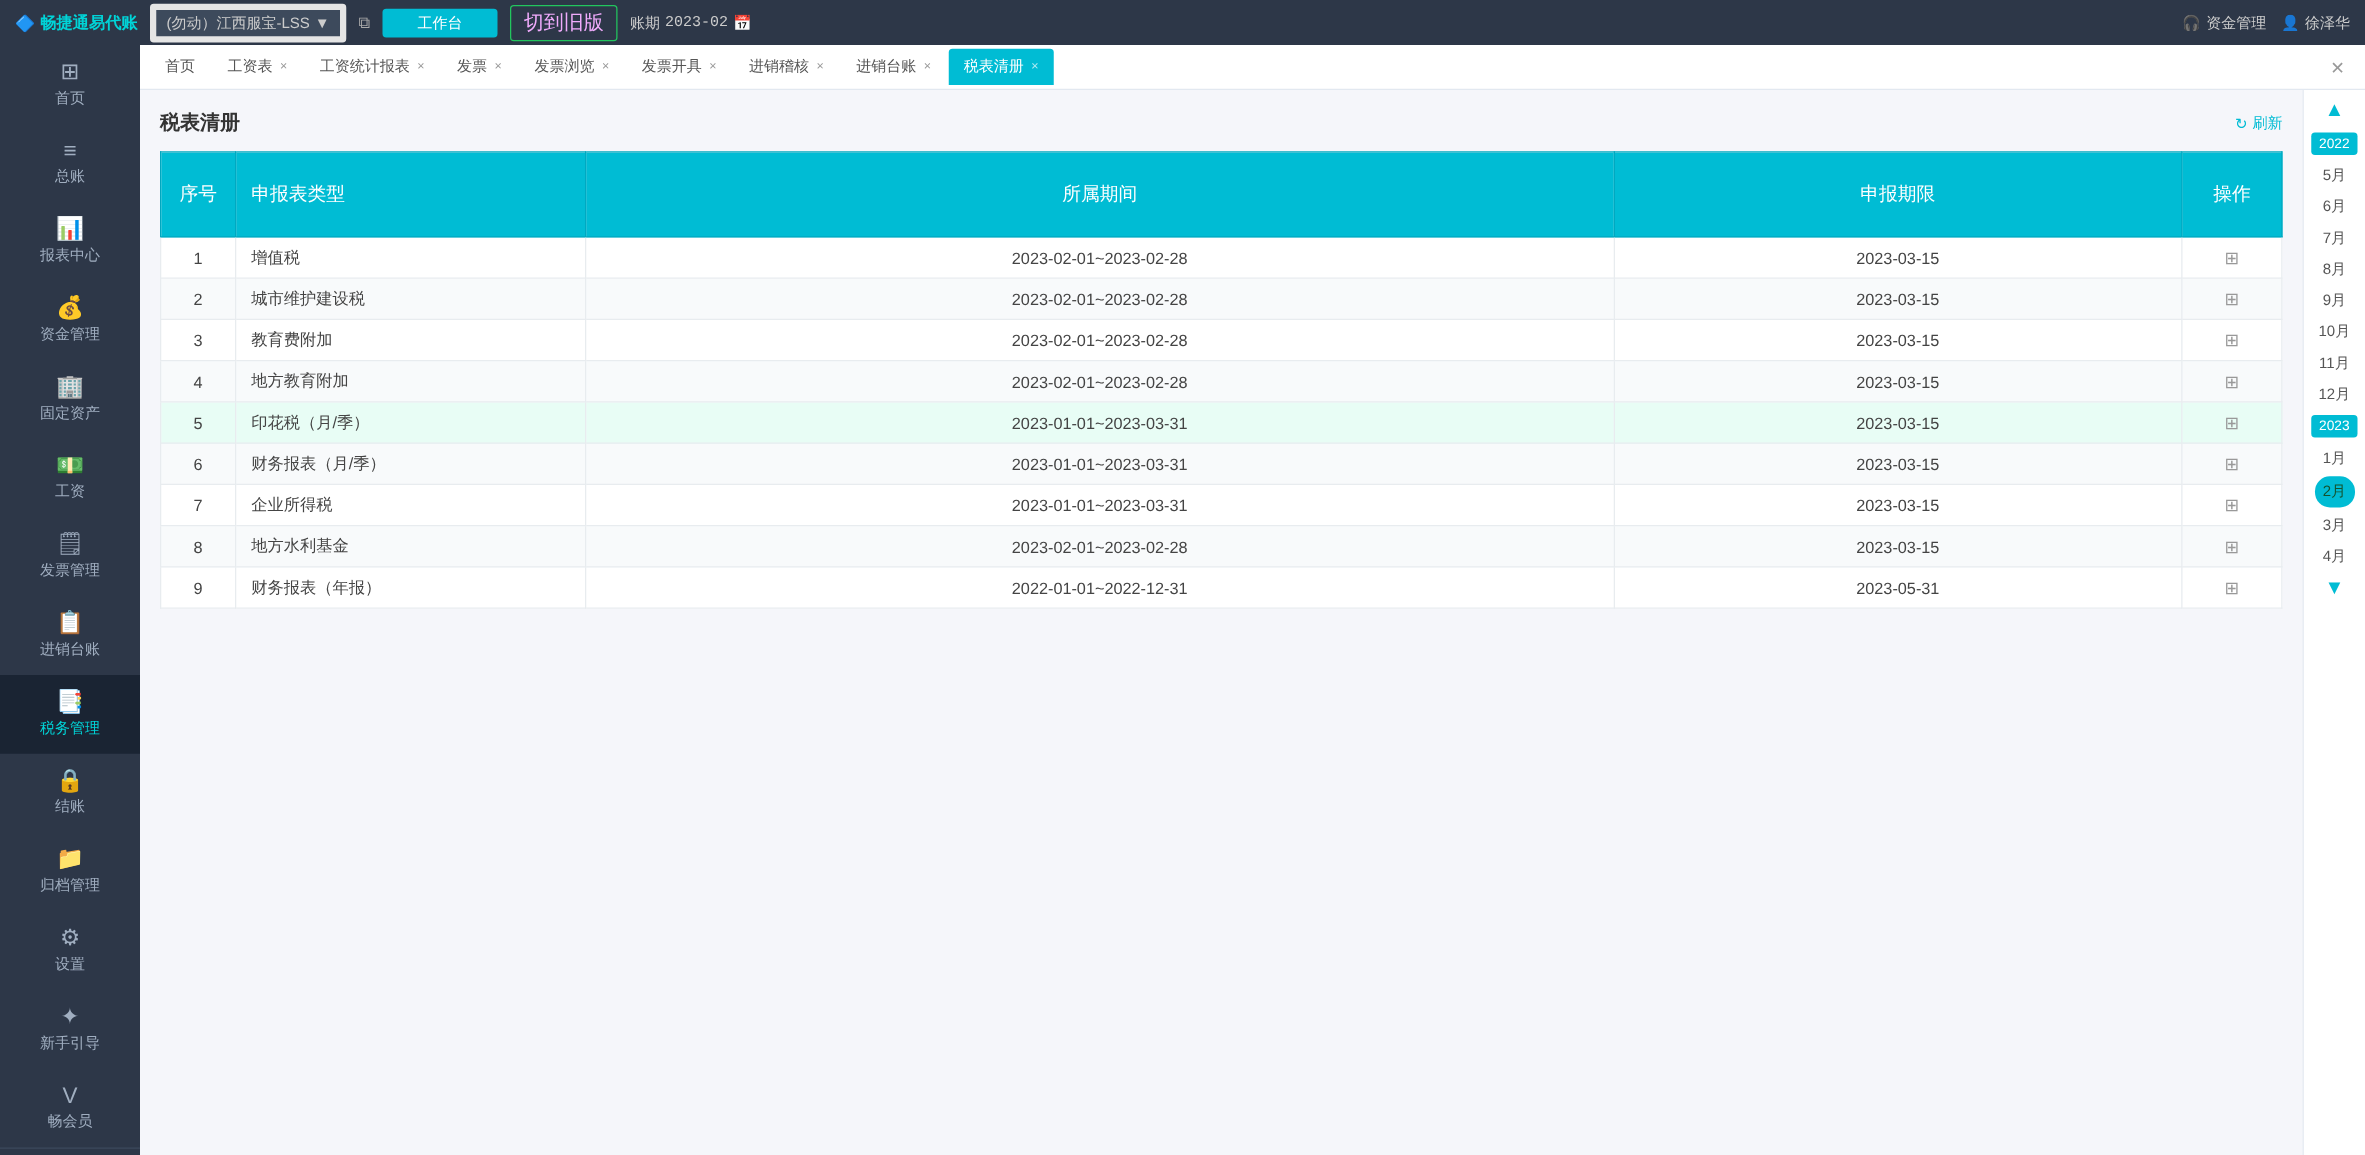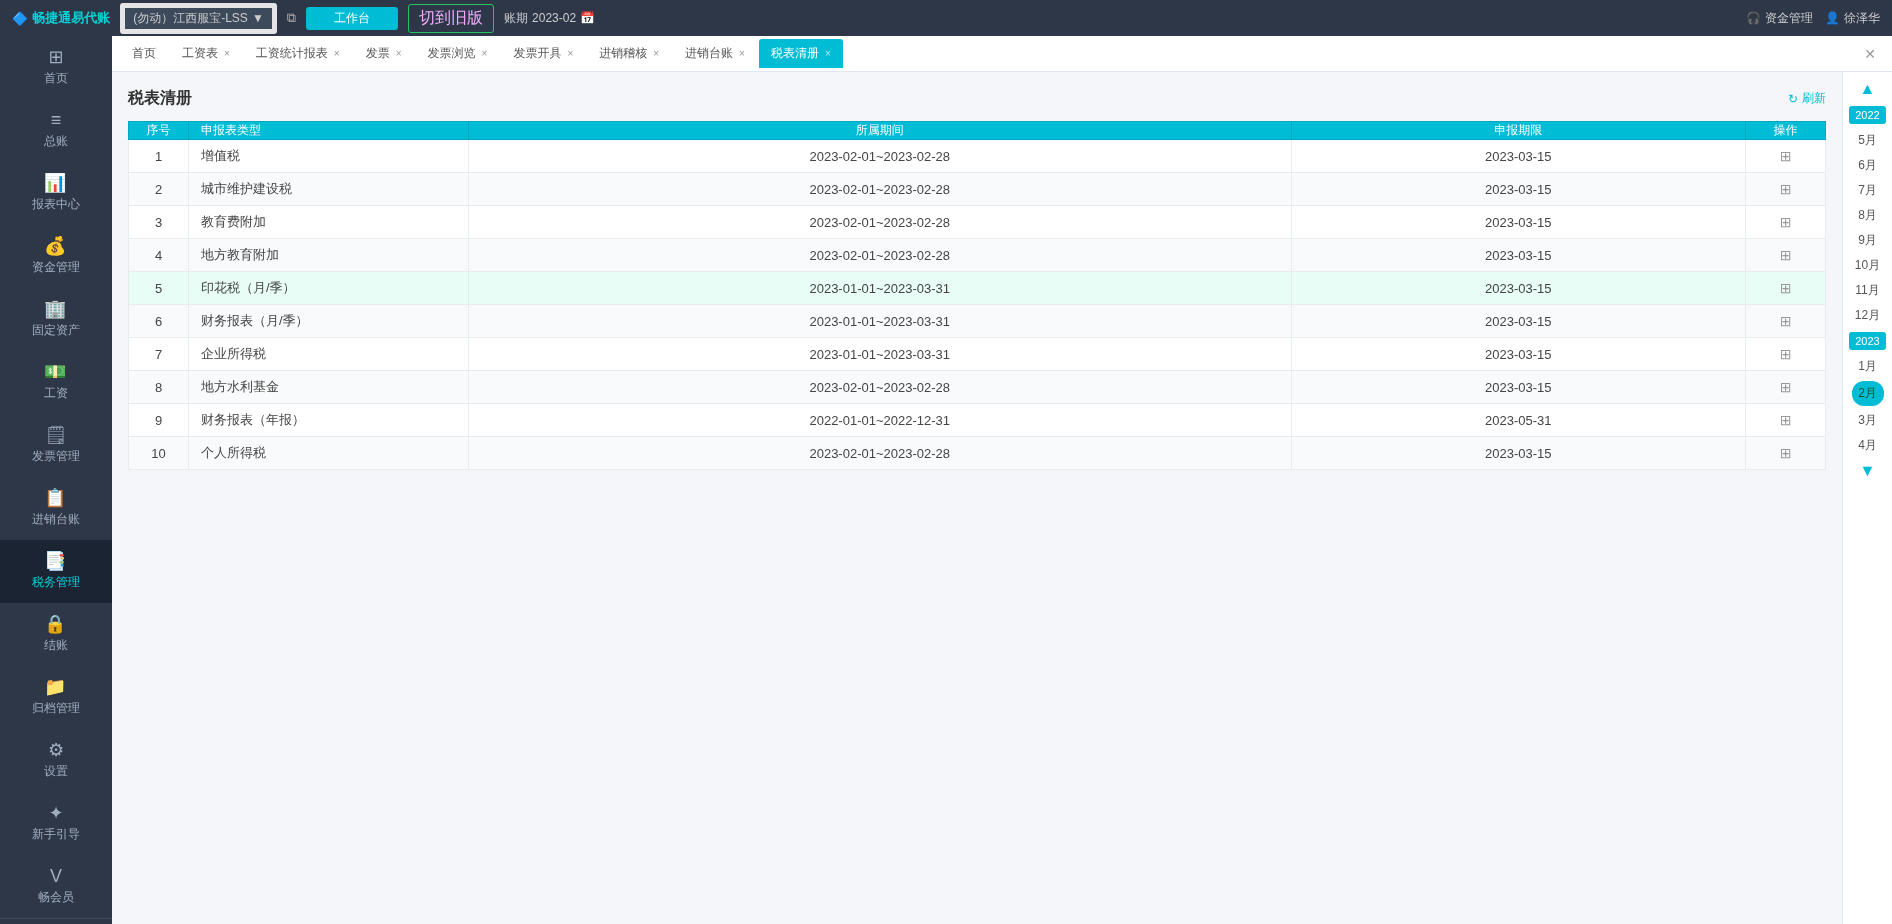--- a/index.html
+++ b/index.html
@@ -45,21 +45,21 @@
       color: #f0abfc;
       border: 1px solid #22c55e;
       border-radius: 3px;
       padding: 3px 10px;
       cursor: pointer;
       font-size: 16px;
     }
     .period-info {
       color: #ccc;
       font-size: 12px;
-      display: flex; align-items: center; gap: 4px;
+      display: flex; align-items: center; gap: 4px; font-family: Liberation Mono, monospace;
     }
     .header-right {
       display: flex; align-items: center; gap: 12px; margin-left: auto;
     }
     .header-right .user-service {
       color: #ccc; font-size: 12px; cursor: pointer; display: flex; align-items: center; gap: 4px;
     }
     .header-right .user-name {
       color: #ccc; font-size: 12px; cursor: pointer; display: flex; align-items: center; gap: 4px;
     }
@@ -185,22 +185,22 @@
     .data-table {
       width: 100%;
       border-collapse: collapse;
       background: white;
     }
     .data-table thead tr {
       background: #00bcd4;
       color: white;
     }
     .data-table thead th {
-      padding: 0 12px;
-      font-size: 12px;
+      padding: 24px 12px;
+      font-size: 15px;
       font-weight: normal;
       text-align: center;
       border: 1px solid #00a8c0;
     }
     .data-table tbody tr {
       background: white;
     }
     .data-table tbody tr:nth-child(even) {
       background: #f8fafb;
     }
@@ -506,29 +506,20 @@
     </tr>
               <tr>
       <td>9</td>
       <td class="tax-name">财务报表（年报）</td>
       <td>2022-01-01~2022-12-31</td>
       <td>2023-05-31</td>
       <td>
         <span class="action-icon" title="查看">⊞</span>
       </td>
     </tr>
-              <tr>
-      <td>10</td>
-      <td class="tax-name">个人所得税</td>
-      <td>2023-02-01~2023-02-28</td>
-      <td>2023-03-15</td>
-      <td>
-        <span class="action-icon" title="查看">⊞</span>
-      </td>
-    </tr>
             </tbody>
         </table>
       </div>
 
       <div class="calendar-panel">
         <div class="cal-nav-btn">▲</div>
         <div class="cal-year-label">2022</div>
         <div class="cal-month">5月</div>
         <div class="cal-month">6月</div>
         <div class="cal-month">7月</div>

